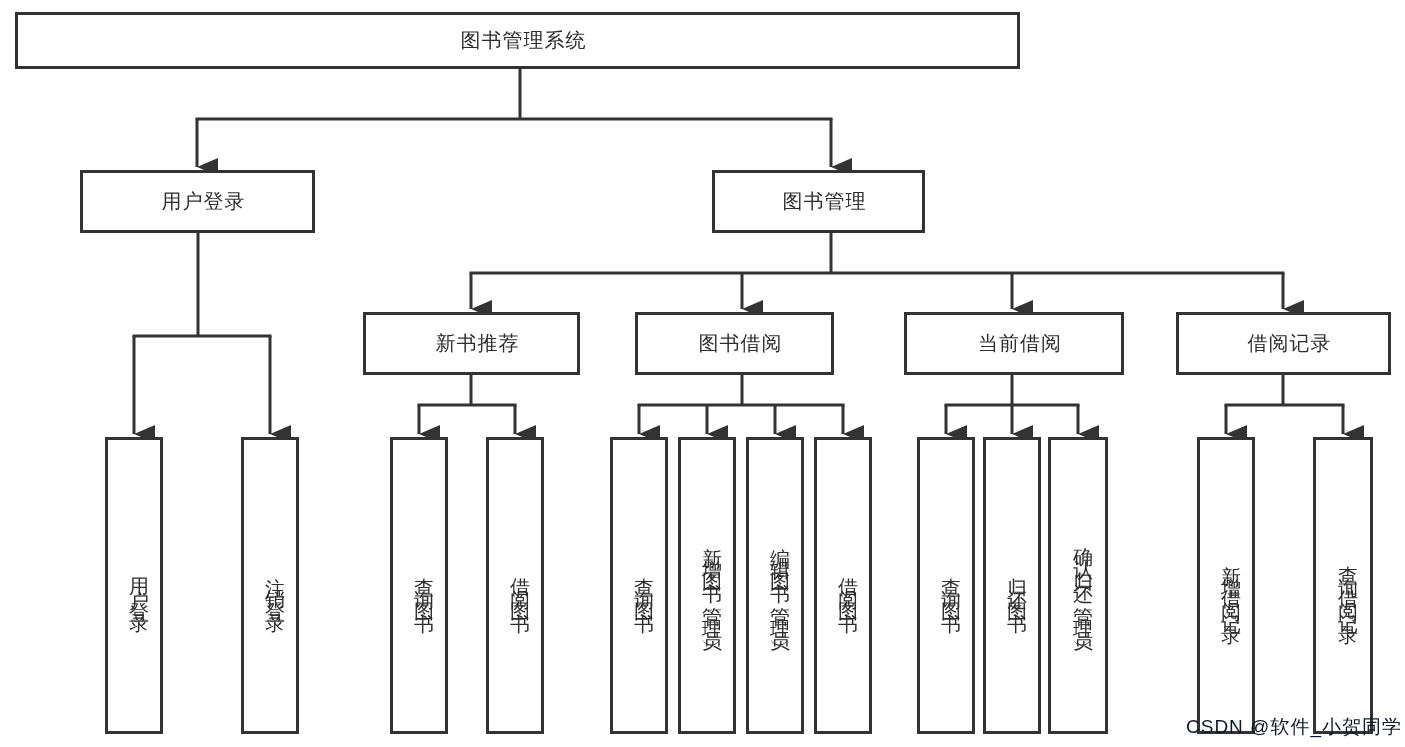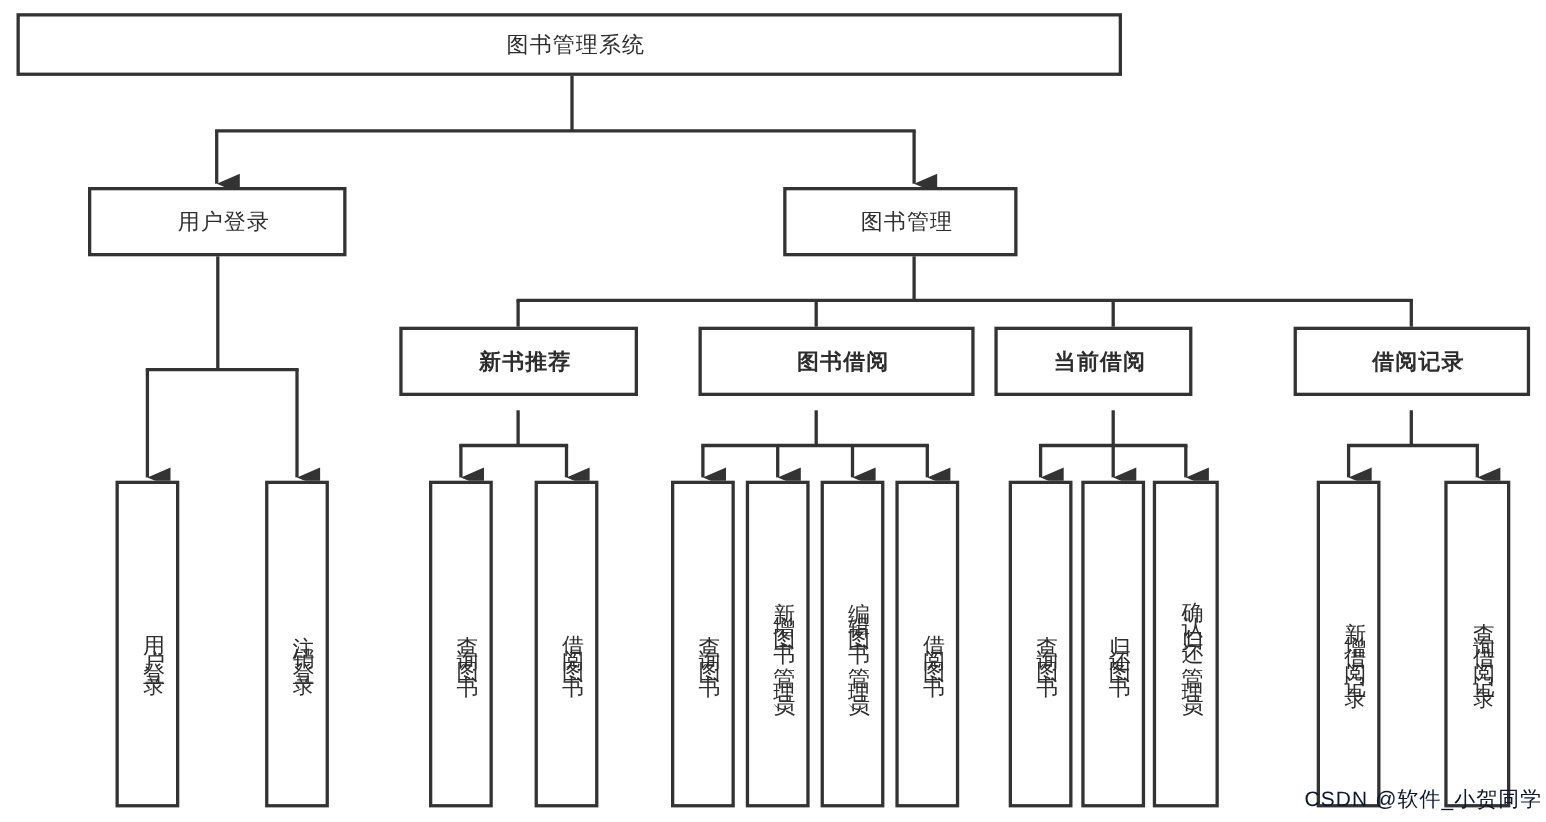--- a/index.html
+++ b/index.html
@@ -42,21 +42,21 @@
     top: 437px;
     width: 58px;
     height: 297px;
     font-size: 20px;
     writing-mode: vertical-rl;
     text-orientation: mixed;
     letter-spacing: 12px;
     white-space: nowrap;
   }
   .lvl2, .lvl3 { top: 170px; height: 63px; }
-  .lvl3 { top: 297px; font-weight: bold; }
+  .lvl3 { top: 312px; }
   #watermark {
     position: absolute;
     left: 1186px;
     top: 714px;
     font-size: 19px;
     color: #0f172a;
     letter-spacing: 1px;
     white-space: nowrap;
   }
 </style>
@@ -114,22 +114,22 @@
       <path d="M1343,405 V434" marker-end="url(#arrow)"></path>
     </g>
   </svg>
 
   <div class="hbox" style="left:15px; top:12px; width:1005px; height:57px;">图书管理系统</div>
 
   <div class="hbox lvl2" style="left:80px; width:235px;">用户登录</div>
   <div class="hbox lvl2" style="left:712px; width:213px;">图书管理</div>
 
   <div class="hbox lvl3" style="left:363px; width:217px;">新书推荐</div>
-  <div class="hbox lvl3" style="left:635px; width:251px;">图书借阅</div>
-  <div class="hbox lvl3" style="left:904px; width:180px;text-align:center;">当前借阅</div>
+  <div class="hbox lvl3" style="left:635px; width:199px;">图书借阅</div>
+  <div class="hbox lvl3" style="left:904px; width:220px;text-align:center;">当前借阅</div>
   <div class="hbox lvl3" style="left:1176px; width:215px;">借阅记录</div>
 
   <div class="vbox" style="left:105px;">用户登录</div>
   <div class="vbox" style="left:241px;">注销登录</div>
 
   <div class="vbox" style="left:390px;">查询图书</div>
   <div class="vbox" style="left:486px;">借阅图书</div>
 
   <div class="vbox" style="left:610px;">查询图书</div>
   <div class="vbox" style="left:678px;">新增图书（管理员）</div>

